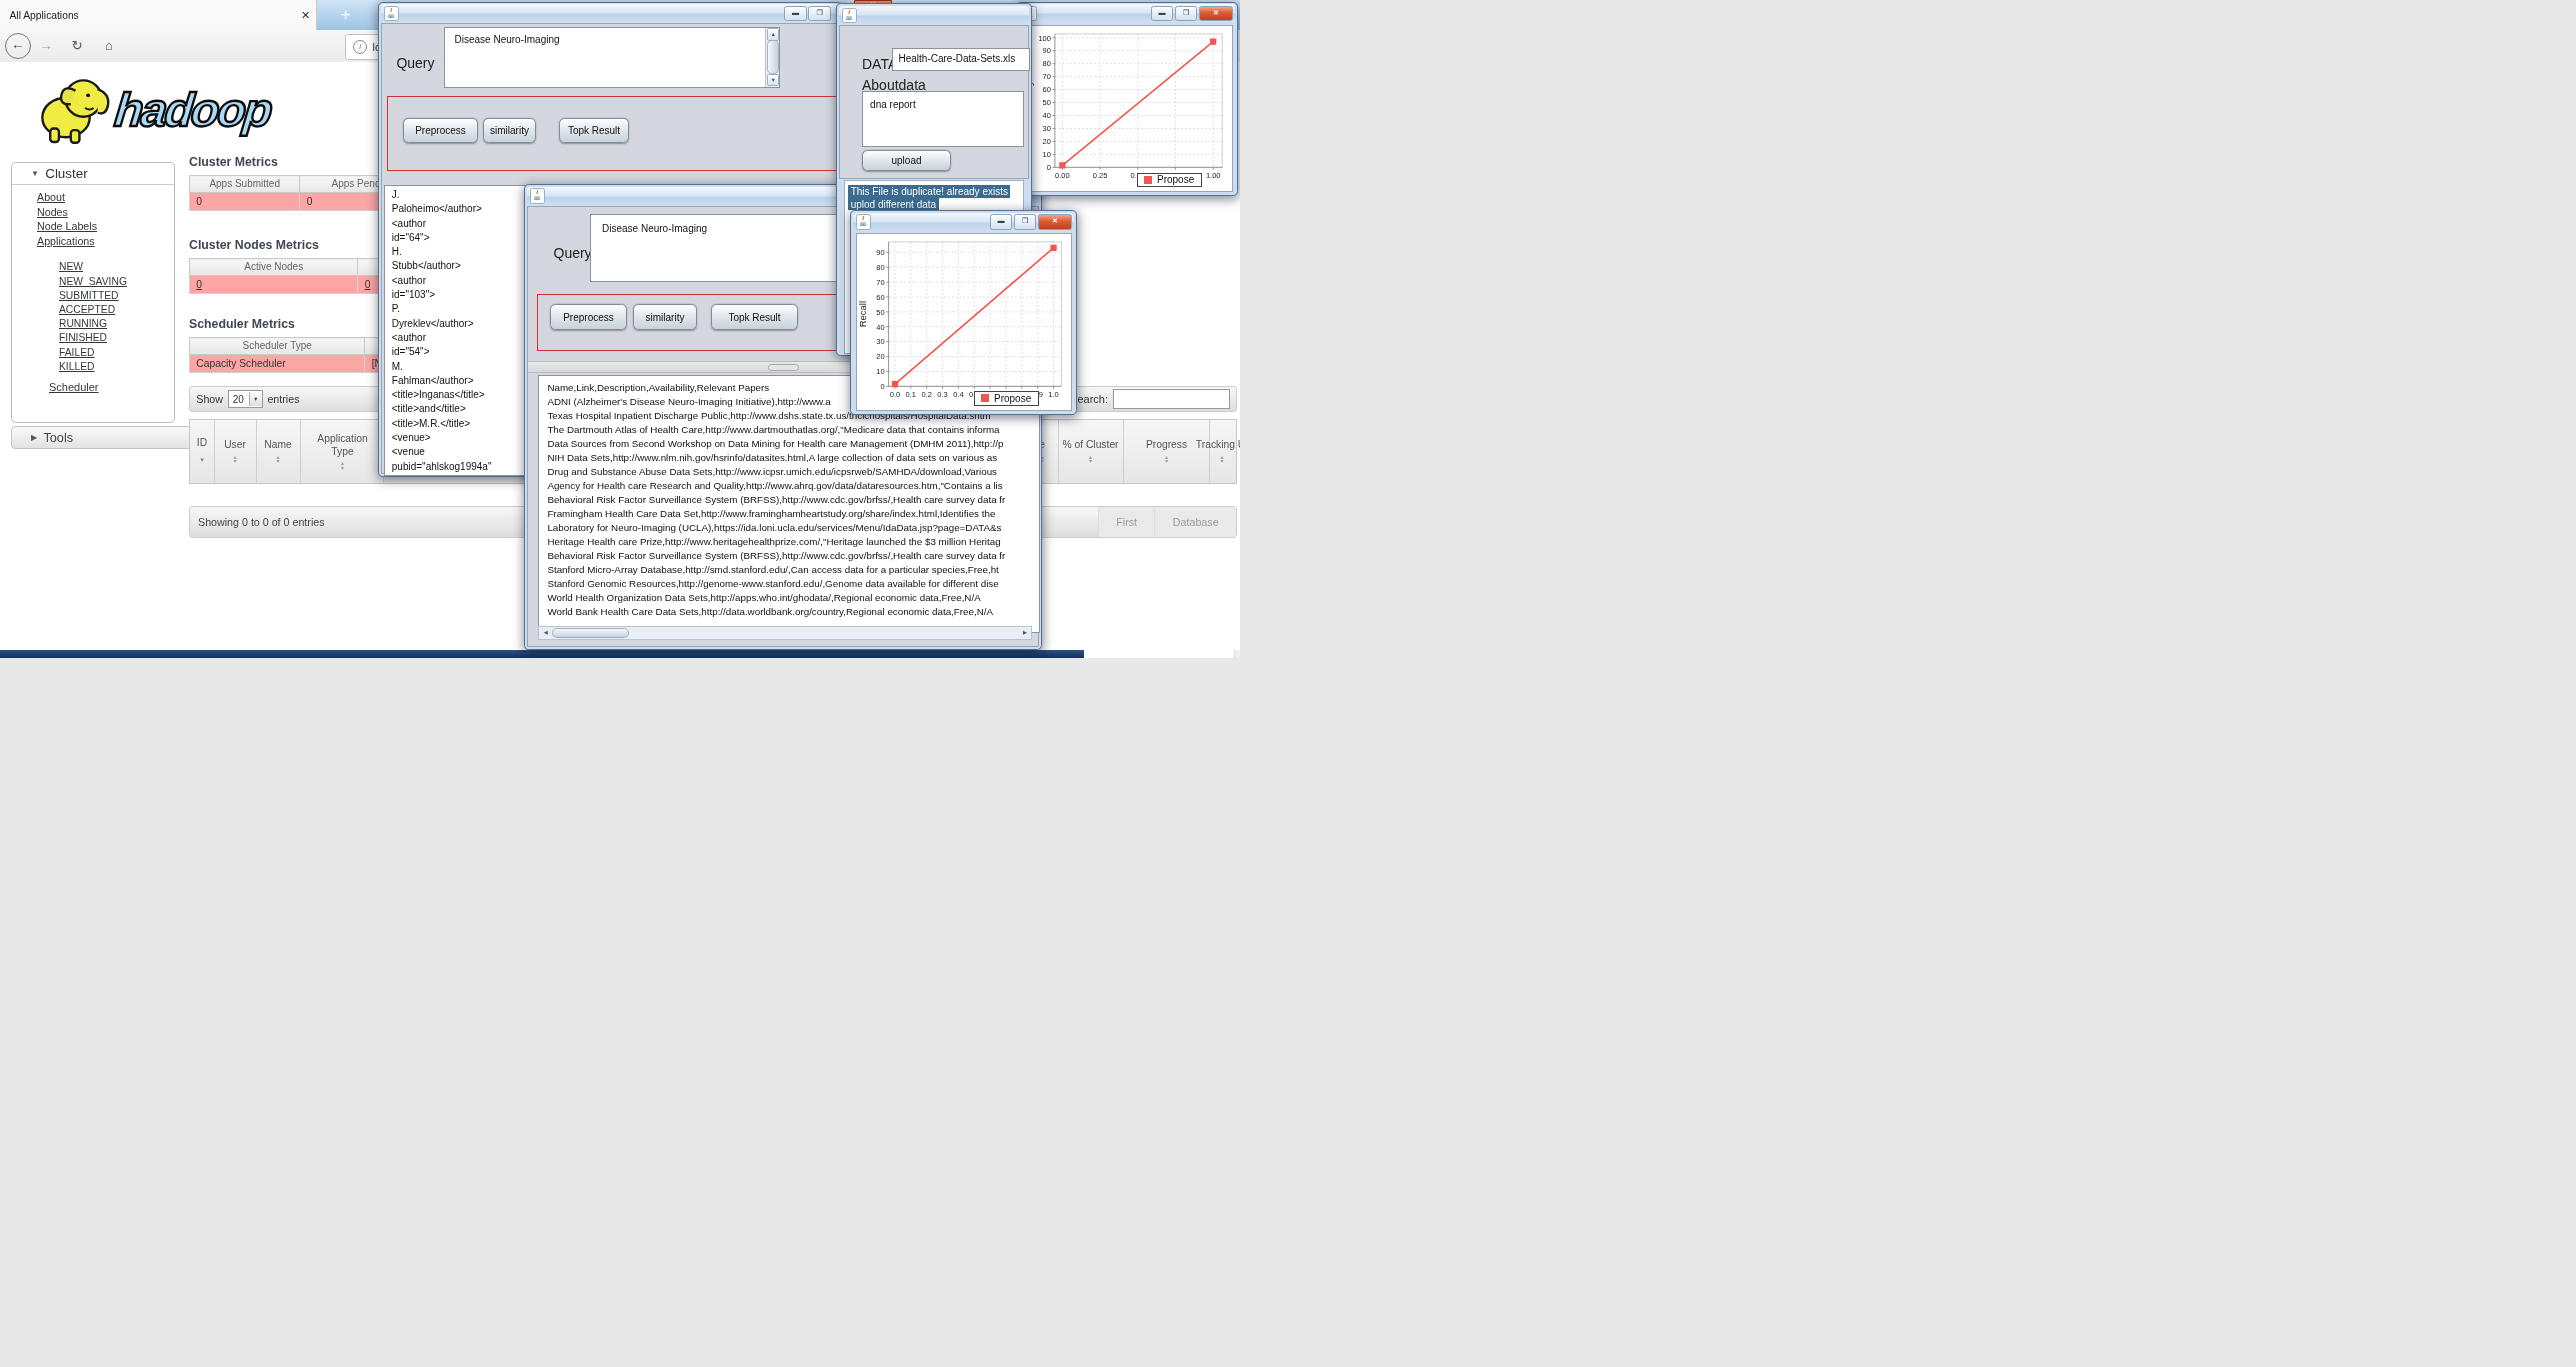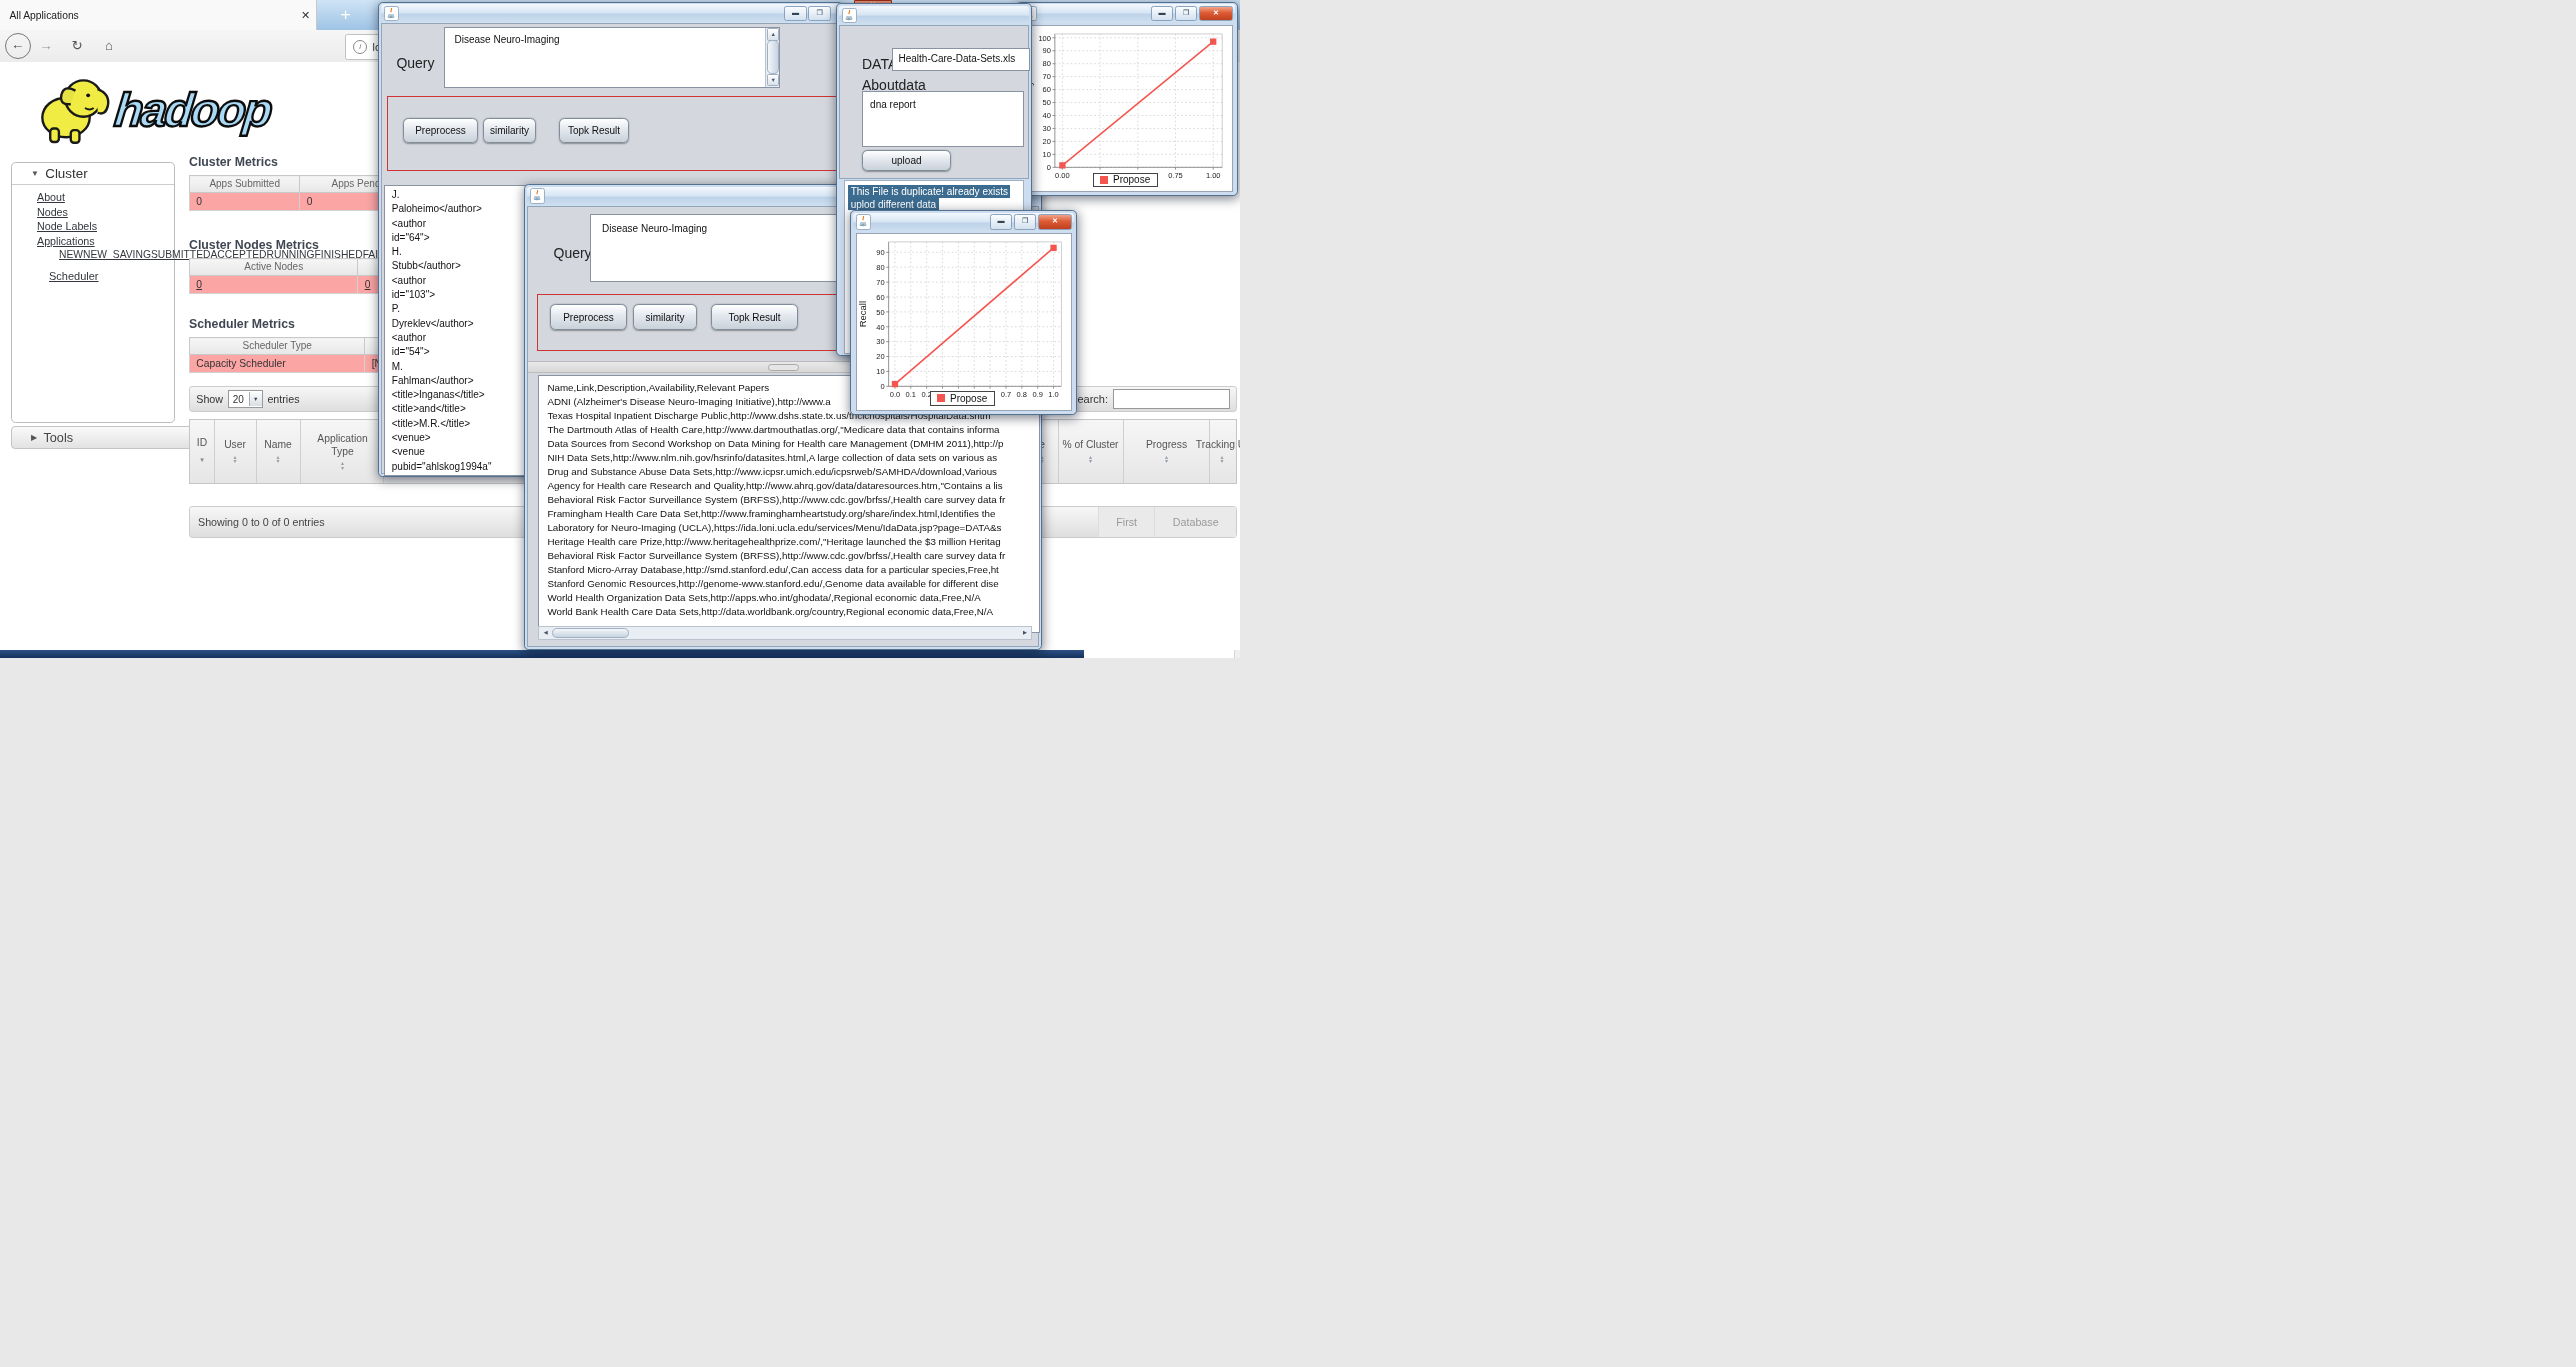--- a/index.html
+++ b/index.html
@@ -25,21 +25,21 @@
 
   
   #page{left:0;top:62px;width:1240px;height:588px;background:#fff;}
   #logo{left:36px;top:9.5px;width:285px;height:76px;display:flex;align-items:center;}
   #logo-text{font-size:47px;font-weight:bold;font-style:italic;letter-spacing:-2.4px;color:#a9d9f5;-webkit-text-stroke:2.4px #0d0d0d;transform:skewX(-6deg);line-height:71px;}
   #sidebar{left:11px;top:100px;width:162px;height:259px;border:0.8px solid #bbb;border-radius:4.7px;background:#fff;}
   #side-hdr{height:21.4px;border-bottom:0.8px solid #ccc;display:flex;align-items:center;font-size:13.4px;color:#333;padding-left:19px;gap:6.3px;}
   .tri{font-size:8px;color:#555;}
   .side-links{padding:4.7px 0 0 25px;display:flex;flex-direction:column;}
   .side-links .lnk{font-size:10.7px;color:#33373d;text-decoration:underline;line-height:14.6px;}
-  #side-states{padding:0 0 0 47px;display:flex;flex-direction:row;}
+  #side-states{padding:0 0 0 47px;display:flex;flex-direction:column;margin-top:12px;}
   #side-states .lnk{font-size:10.3px;color:#33373d;text-decoration:underline;line-height:14.2px;}
   #side-sched{padding:6.3px 0 0 25px;}
   #tools-bar{left:11px;top:364px;width:162px;height:21.4px;border:0.8px solid #c4c4c4;border-radius:4px;background:linear-gradient(#fafafa,#e2e2e2);display:flex;align-items:center;gap:6.3px;padding-left:19px;font-size:12.7px;color:#444;}
   h2.mh{position:absolute;margin:0;font-size:12.3px;font-weight:bold;color:#404752;}
   .mtable{position:absolute;border:0.8px solid #bdbdbd;border-collapse:collapse;background:#fca5a5;}
   .mtable th{border:0.8px solid #c9c9c9;background:linear-gradient(#f6f6f6,#e7e7e7);font-size:10px;color:#666;font-weight:normal;text-align:center;padding:2.4px 4.7px;}
   .mtable td{border:0.8px solid #d2d2d2;font-size:10.3px;color:#333;padding:3.2px 6.3px;text-align:left;vertical-align:top;}
   .ulink{text-decoration:underline;}
   .graybar{position:absolute;border:0.8px solid #ccc;border-radius:3.2px;background:linear-gradient(#f7f7f7,#dedede);}
   #showbar{left:189px;top:324px;width:1046px;height:24px;display:flex;align-items:center;font-size:10.7px;color:#333;}
@@ -73,21 +73,21 @@
   .vscroll{position:absolute;width:12.7px;background:#e9eef5;border-left:0.8px solid #b9c2cd;}
   .vscroll .arr{position:absolute;left:0.8px;width:10.3px;height:10.3px;font-size:5.5px;color:#456;text-align:center;line-height:10.3px;background:linear-gradient(#fff,#d8e1ea);border:0.8px solid #9fb0c2;border-radius:1.6px;}
   .vthumb{position:absolute;left:0.8px;width:10.3px;background:linear-gradient(90deg,#f4f7fa,#c6d3e0);border:0.8px solid #9fb0c2;border-radius:4.7px;}
   .hscroll{position:absolute;height:12px;background:#e9eef5;border:0.8px solid #b9c2cd;}
   .hscroll .arr{position:absolute;top:0.8px;width:9.5px;height:8.7px;font-size:5.1px;color:#456;text-align:center;line-height:8.7px;}
   .hthumb{position:absolute;top:0.8px;height:8.7px;background:linear-gradient(#f4f7fa,#c6d3e0);border:0.8px solid #9fb0c2;border-radius:4.7px;}
   .divider{position:absolute;background:linear-gradient(#e9e9e9,#d7d7d7);border-top:0.8px solid #bbb;border-bottom:0.8px solid #bbb;}
   .grip{position:absolute;width:28.5px;height:5.5px;border:0.8px solid #aaa;border-radius:3.2px;background:#e5e5e5;}
   .mono-lines div{white-space:nowrap;}
   .chartbox{position:absolute;background:#fff;border:0.8px solid #98a4b2;}
-  .legend{position:absolute;border:0.8px solid #444;background:#fff;display:flex;align-items:center;gap:4.7px;padding:0.8px 6.3px;font-size:10px;color:#111;}
+  .legend{position:absolute;border:0.8px solid #444;background:#fff;display:flex;align-items:center;gap:4.7px;padding:0.8px 6.3px;font-size:10px;color:#111;margin-left:44px;}
   .legend .sq{width:8px;height:8px;background:#f4554e;}
   .warnline{display:inline-block;background:#3b6b8f;color:#fff;font-size:10px;padding:0.8px 2.4px;}
   #red-sliver{left:854px;top:0;width:36px;height:10.3px;background:linear-gradient(#f0977c,#cf4526);border:0.8px solid #9c3015;border-radius:0 0 3.2px 3.2px;color:#fff;font-size:7.1px;text-align:center;line-height:8.7px;}
 </style>
 </head>
 <body>
 
 <div id="root">
 
   <div class="abs" id="tabstrip">

